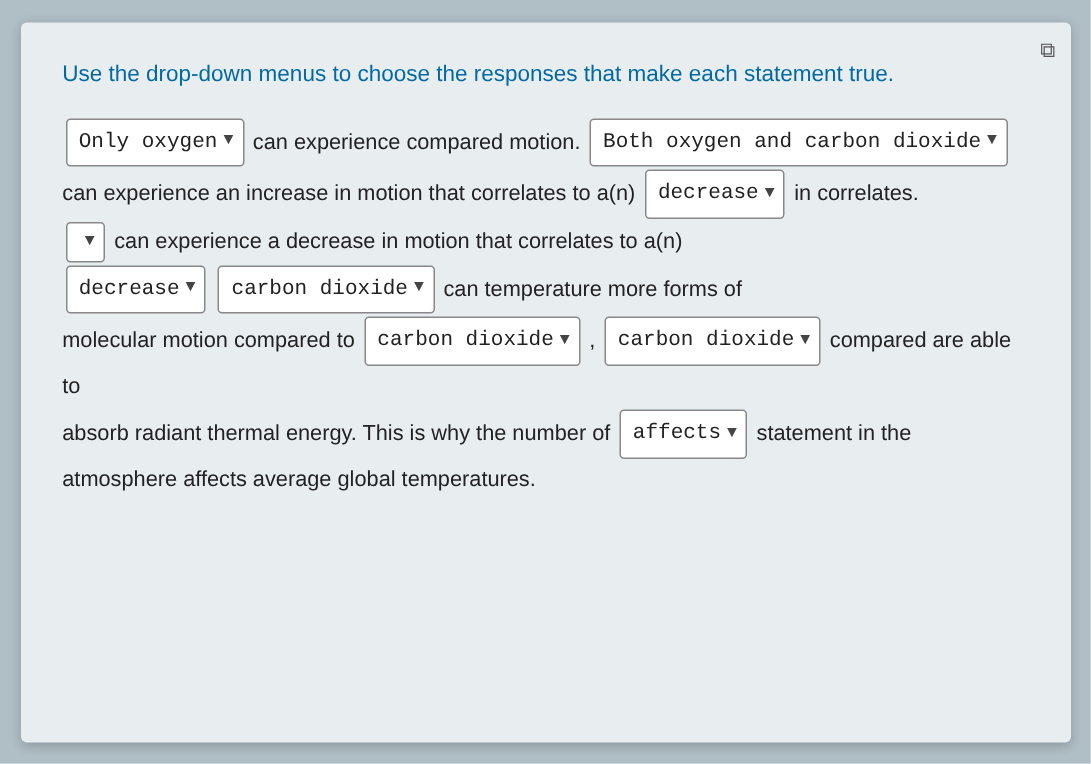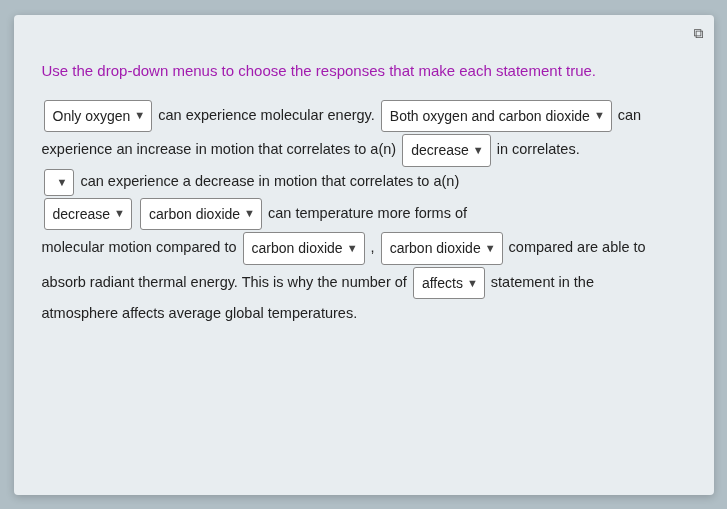--- a/index.html
+++ b/index.html
@@ -27,24 +27,23 @@
       position: absolute;
       top: 10px;
       right: 10px;
       color: #555;
       font-size: 14px;
       cursor: pointer;
     }
 
     .instruction {
       font-size: 15px;
-      color: #a21caf;
+      color: #0369a1;
       margin-bottom: 18px;
       line-height: 1.4;
-      margin-top: 21px;
     }
 
     .content {
       font-size: 14.5px;
       color: #222;
       line-height: 1.9;
     }
 
     .dropdown {
       display: inline-flex;
@@ -52,20 +51,21 @@
       border: 1.5px solid #888;
       border-radius: 3px;
       background: #fff;
       padding: 2px 6px 2px 8px;
       font-size: 14px;
       color: #222;
       cursor: pointer;
       white-space: nowrap;
       vertical-align: middle;
       margin: 1px 2px;
+      font-family: Liberation Mono, monospace;
     }
 
     .dropdown .arrow {
       display: inline-block;
       margin-left: 4px;
       font-size: 11px;
       color: #444;
     }
 
     .paragraph {
@@ -81,21 +81,21 @@
   <div class="instruction">Use the drop-down menus to choose the responses that make each statement true.</div>
 
   <div class="content">
 
     
     <span class="paragraph">
       <span class="dropdown">
         <span>Only oxygen</span>
         <span class="arrow">▼</span>
       </span>
-      <span> </span><span>can experience molecular energy.</span>
+      <span> </span><span>can experience compared motion.</span>
       <span class="dropdown">
         <span>Both oxygen and carbon dioxide</span>
         <span class="arrow">▼</span>
       </span>
       <span>can</span>
     </span>
 
     
     <span>experience an increase in motion that correlates to a(n)</span>
     <span class="dropdown">

